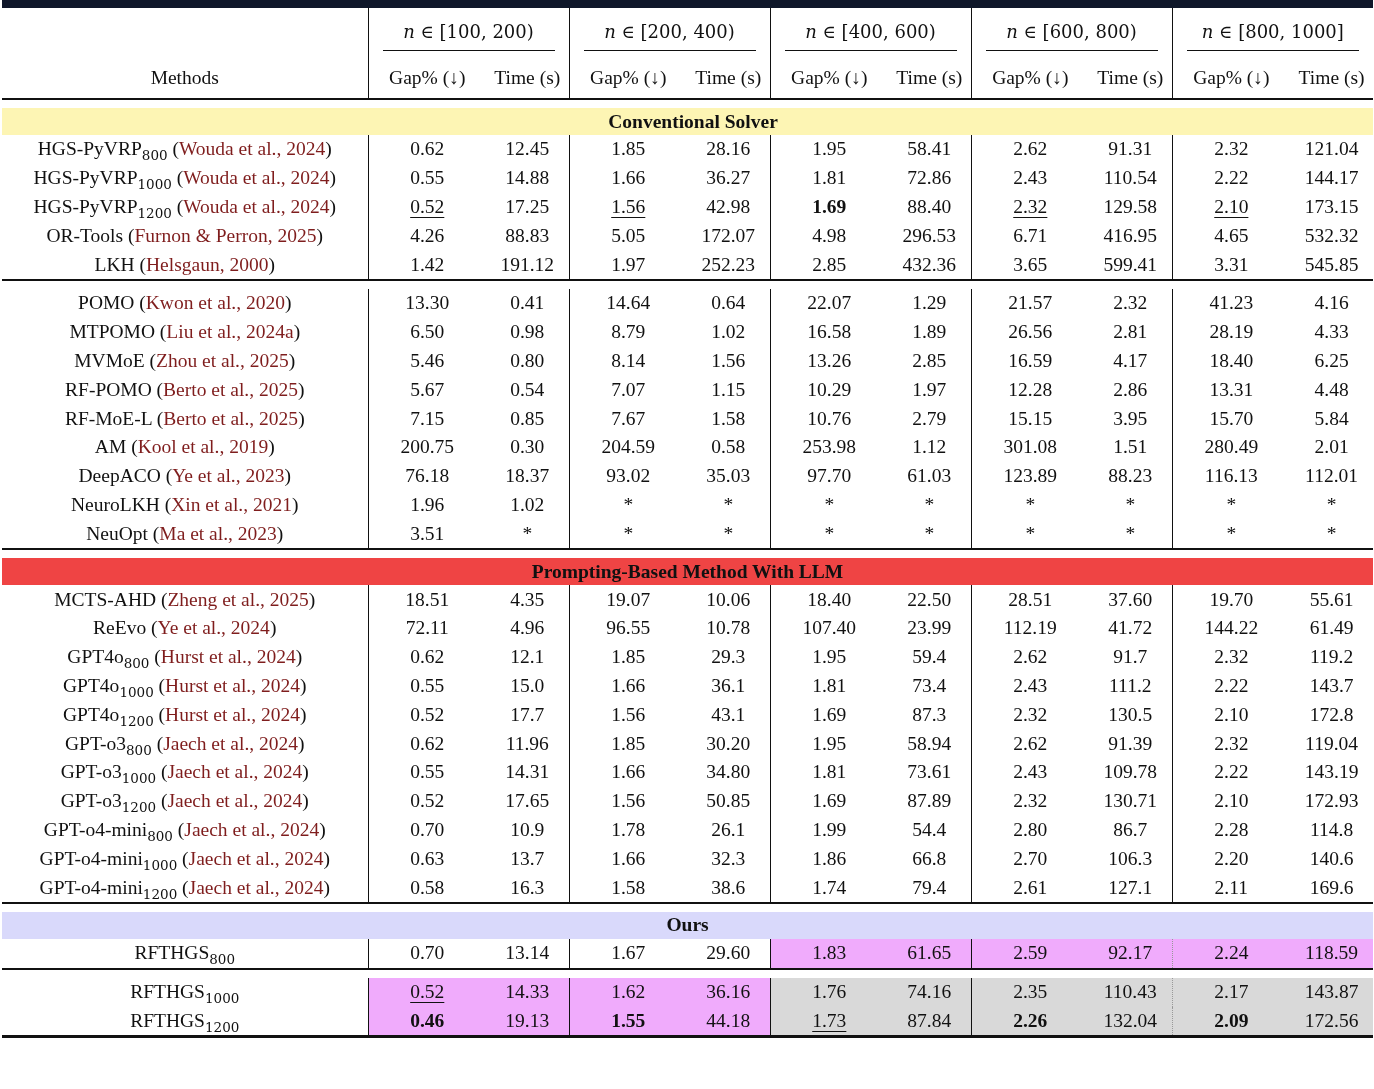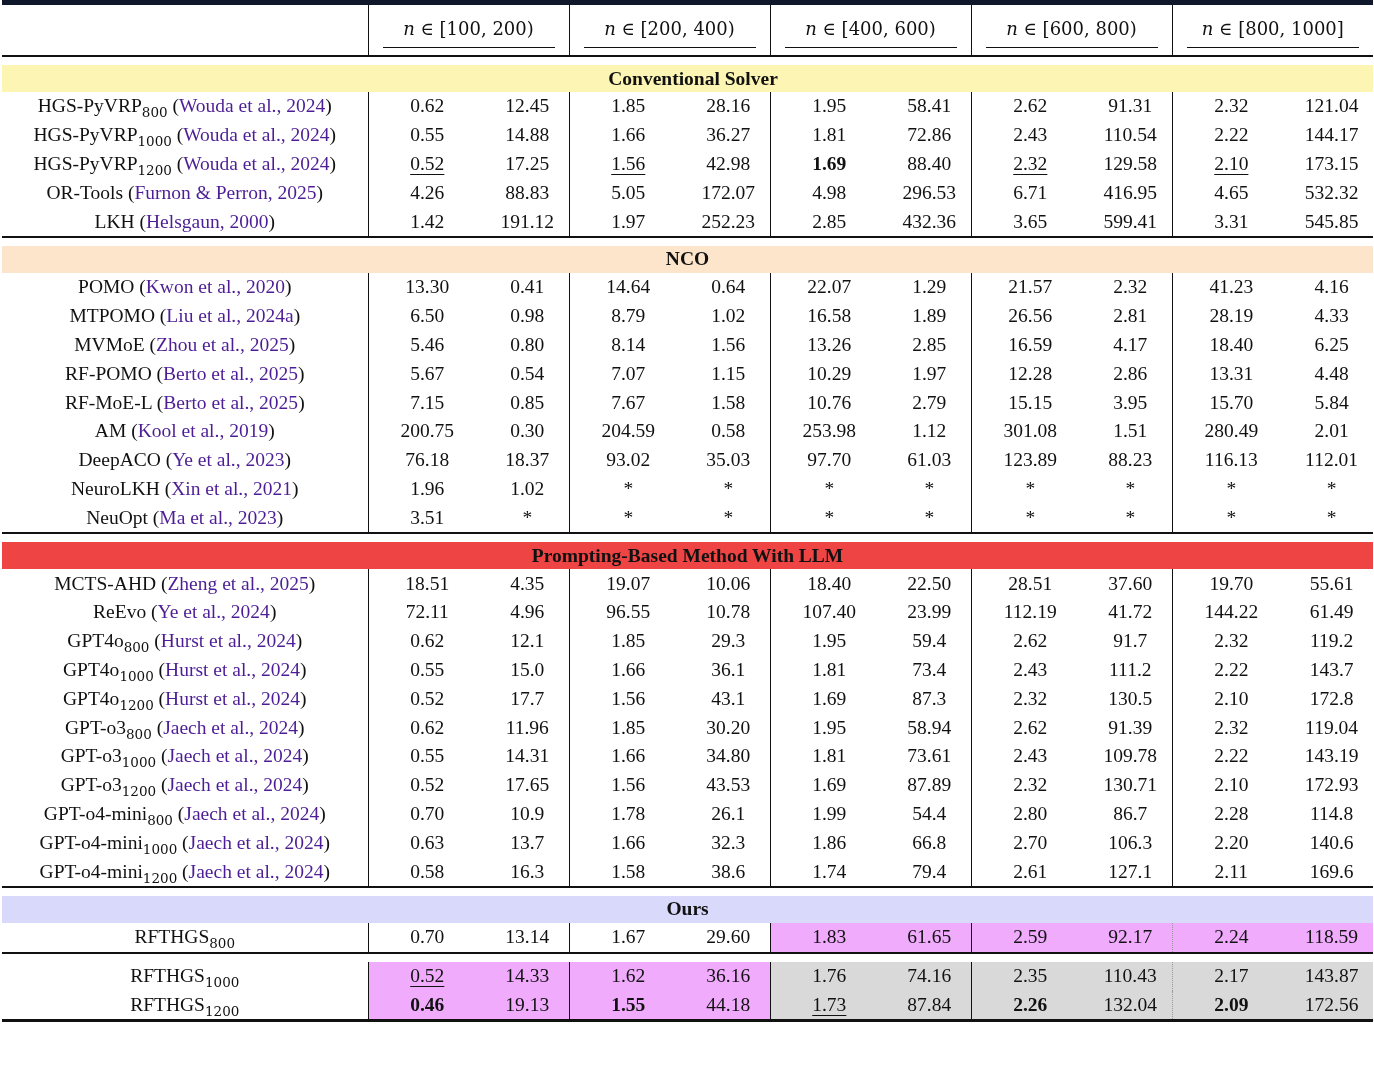--- a/index.html
+++ b/index.html
@@ -8,33 +8,33 @@
     font-family: "Liberation Serif", "DejaVu Serif", serif;
     color: #111;
     font-size: 19.5px;
   }
   .wrap { position: relative; width: 1374px; }
   table { border-collapse: collapse; width: 1370px; margin-left: 2px; table-layout: fixed; }
   td, th { padding: 0; text-align: center; white-space: nowrap; font-weight: normal; }
   col.c-method { width: 366px; }
   col.c-gap { width: 118px; }
   col.c-time { width: 83px; }
-  .rule-top { border-top: 5px solid #0f172a; }
+  .rule-top { border-top: 8px solid #0f172a; }
   .rule-mid { border-top: 2px solid #111; }
   .rule-bot { border-bottom: 3px solid #111; }
   tr.head1 td { height: 44px; padding-top: 6px; }
   tr.head2 td { height: 40px; }
   .grp-title { position: relative; }
   .grp-title span.t { display: inline-block; padding-bottom: 8px; border-bottom: 1.5px solid #111; width: 86%; }
   .vl { border-left: 1.3px solid #111; }
   .vl-faint { border-left: 1px dotted #999; }
   tr.sec td { height: 27px; font-weight: bold; font-size: 19.5px; }
   tr.spacer td { height: 8px; }
   tr.row td { height: 28.8px; line-height: 28px; }
-  .cite { color: #4c1d95; }
+  .cite { color: #7f1d1d; }
   sub.sb { font-size: 13.5px; vertical-align: -5px; line-height: 0; font-family: "DejaVu Serif", serif; }
   .ul { text-decoration: underline; text-underline-offset: 4px; text-decoration-thickness: 1px; }
   .bd { font-weight: bold; }
   .sh1 { background: #f0abfc; }
   .sh2 { background: #d9d9d9; }
   .math { font-family: "DejaVu Serif", serif; font-size: 18px; }
   .math i { font-style: italic; }
 </style>
 </head>
 <body>
@@ -56,20 +56,33 @@
     </colgroup>
     <tbody id="tbody">
       <tr class="head1 rule-top">
         <td></td>
         <td colspan="2" class="vl grp-title"><span class="t math"><i>n</i> <span>∈ [100, 200)</span></span></td>
         <td colspan="2" class="vl grp-title"><span class="t math"><i>n</i> <span>∈ [200, 400)</span></span></td>
         <td colspan="2" class="vl grp-title"><span class="t math"><i>n</i> <span>∈ [400, 600)</span></span></td>
         <td colspan="2" class="vl grp-title"><span class="t math"><i>n</i> <span>∈ [600, 800)</span></span></td>
         <td colspan="2" class="vl grp-title"><span class="t math"><i>n</i> <span>∈ [800, 1000]</span></span></td>
       </tr>
+      <tr class="head2">
+        <td>Methods</td>
+        <td class="vl">Gap% (↓)</td>
+        <td>Time (s)</td>
+        <td class="vl">Gap% (↓)</td>
+        <td>Time (s)</td>
+        <td class="vl">Gap% (↓)</td>
+        <td>Time (s)</td>
+        <td class="vl">Gap% (↓)</td>
+        <td>Time (s)</td>
+        <td class="vl">Gap% (↓)</td>
+        <td>Time (s)</td>
+      </tr>
     <tr class="spacer rule-mid">
           <td colspan="11"></td>
         </tr>
         <tr class="sec">
           <td colspan="11" style="background: rgb(253, 245, 180); padding-left: 11px;">Conventional Solver</td>
         </tr>
         <tr class="row">
           <td><span>HGS-PyVRP</span><sub class="sb">800</sub> (<span class="cite">Wouda et al., 2024</span>)</td>
           <td class="vl"><span>0.62</span></td>
           <td class=""><span>12.45</span></td>
@@ -130,23 +143,20 @@
           <td class="vl"><span>2.85</span></td>
           <td class=""><span>432.36</span></td>
           <td class="vl"><span>3.65</span></td>
           <td class=""><span>599.41</span></td>
           <td class="vl"><span>3.31</span></td>
           <td class=""><span>545.85</span></td>
         </tr>
         <tr class="spacer rule-mid">
           <td colspan="11"></td>
         </tr>
-        <tr class="sec">
-          <td colspan="11" style="background: rgb(253, 229, 204);">NCO</td>
-        </tr>
         <tr class="row">
           <td><span>POMO</span> (<span class="cite">Kwon et al., 2020</span>)</td>
           <td class="vl"><span>13.30</span></td>
           <td class=""><span>0.41</span></td>
           <td class="vl"><span>14.64</span></td>
           <td class=""><span>0.64</span></td>
           <td class="vl"><span>22.07</span></td>
           <td class=""><span>1.29</span></td>
           <td class="vl"><span>21.57</span></td>
           <td class=""><span>2.32</span></td>
@@ -352,21 +362,21 @@
           <td class="vl"><span>2.43</span></td>
           <td class=""><span>109.78</span></td>
           <td class="vl"><span>2.22</span></td>
           <td class=""><span>143.19</span></td>
         </tr>
         <tr class="row">
           <td><span>GPT-o3</span><sub class="sb">1200</sub> (<span class="cite">Jaech et al., 2024</span>)</td>
           <td class="vl"><span>0.52</span></td>
           <td class=""><span>17.65</span></td>
           <td class="vl"><span>1.56</span></td>
-          <td class=""><span>43.53</span></td>
+          <td class=""><span>50.85</span></td>
           <td class="vl"><span>1.69</span></td>
           <td class=""><span>87.89</span></td>
           <td class="vl"><span>2.32</span></td>
           <td class=""><span>130.71</span></td>
           <td class="vl"><span>2.10</span></td>
           <td class=""><span>172.93</span></td>
         </tr>
         <tr class="row">
           <td><span>GPT-o4-mini</span><sub class="sb">800</sub> (<span class="cite">Jaech et al., 2024</span>)</td>
           <td class="vl"><span>0.70</span></td>

